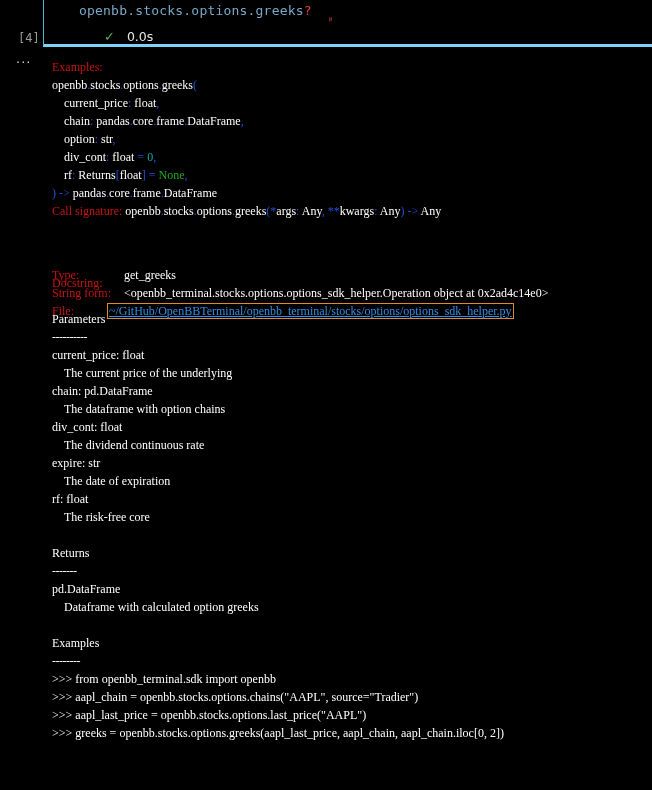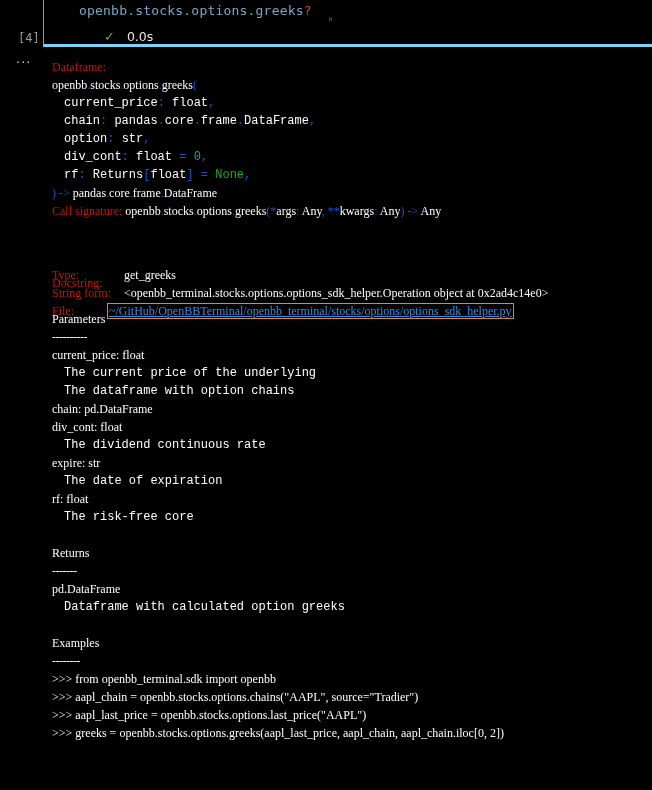--- a/index.html
+++ b/index.html
@@ -12,21 +12,21 @@
     .status { position: absolute; left: 60px; top: 29px; display: flex; align-items: center; gap: 12px; }
     .check { color: #4caf50; font-family: "DejaVu Sans", sans-serif; font-size: 13px; }
     .duration { font-family: "DejaVu Sans", sans-serif; font-size: 12.5px; color: #e6e6e6; }
     .more { position: absolute; left: 16px; top: 55px; color: #cccccc; font-family: "DejaVu Sans", sans-serif; font-size: 13px; letter-spacing: 1px; }
     .output { position: absolute; left: 52px; top: 58px; width: 590px; font-size: 12px; color: #ffffff; }
     .ln { height: 18px; line-height: 18px; white-space: pre; }
     .red { color: #c81414; }
     .blue { color: #1f4fd6; }
     .cyan { color: #13a7a7; }
     .green { color: #1faa1f; }
-    .ind { padding-left: 12px; font-family: Liberation Mono, monospace; }
+    .ind { padding-left: 12px; }
     .lab { display: inline-block; margin-top: 46px; }
     .lab-type { width: 72px; }
     .lab-str { width: 72px; }
     .lab-file { width: 56px; }
     .file-link { color: #2f8fe8; text-decoration: underline; outline: 1px solid #e08a2a; outline-offset: 0px; padding: 0 1px; }
     .dashes { letter-spacing: -0.5px; }
     .blank { height: 18px; }
   </style>
 </head>
 <body>
@@ -36,21 +36,21 @@
   <div class="squiggle">≈</div>
   <div class="status">
     <span class="check">✓</span>
     <span class="duration">0.0s</span>
   </div>
 </div>
 <div class="exec-count">[4]</div>
 <div class="more">···</div>
 
 <div class="output">
-  <div class="ln red">Dataframe:</div>
+  <div class="ln red">Examples:</div>
 
   <div class="ln"><span>openbb</span><span class="blue">.</span><span>stocks</span><span class="blue">.</span><span>options</span><span class="blue">.</span><span>greeks</span><span class="blue">(</span></div>
 
   <div class="ln ind"><span>current_price</span><span class="blue">:</span> <span>float</span><span class="blue">,</span></div>
 
   <div class="ln ind"><span>chain</span><span class="blue">:</span> <span>pandas</span><span class="blue">.</span><span>core</span><span class="blue">.</span><span>frame</span><span class="blue">.</span><span>DataFrame</span><span class="blue">,</span></div>
 
   <div class="ln ind"><span>option</span><span class="blue">:</span> <span>str</span><span class="blue">,</span></div>
 
   <div class="ln ind"><span>div_cont</span><span class="blue">:</span> <span>float</span><span class="blue"> = </span><span class="cyan">0</span><span class="blue">,</span></div>
@@ -67,22 +67,22 @@
 
   <div class="ln"><span class="red lab lab-file">File:</span><span class="file-link">~/GitHub/OpenBBTerminal/openbb_terminal/stocks/options/options_sdk_helper.py</span></div>
 
   <div class="ln red">Docstring:</div>
   <div class="blank"></div>
 
   <div class="ln">Parameters</div>
   <div class="ln dashes">----------</div>
   <div class="ln">current_price: float</div>
   <div class="ln ind">The current price of the underlying</div>
+  <div class="ln">chain: pd.DataFrame</div>
   <div class="ln ind">The dataframe with option chains</div>
-  <div class="ln">chain: pd.DataFrame</div>
   <div class="ln">div_cont: float</div>
   <div class="ln ind">The dividend continuous rate</div>
   <div class="ln">expire: str</div>
   <div class="ln ind">The date of expiration</div>
   <div class="ln">rf: float</div>
   <div class="ln ind">The risk-free core</div>
   <div class="blank"></div>
 
   <div class="ln">Returns</div>
   <div class="ln dashes">-------</div>

